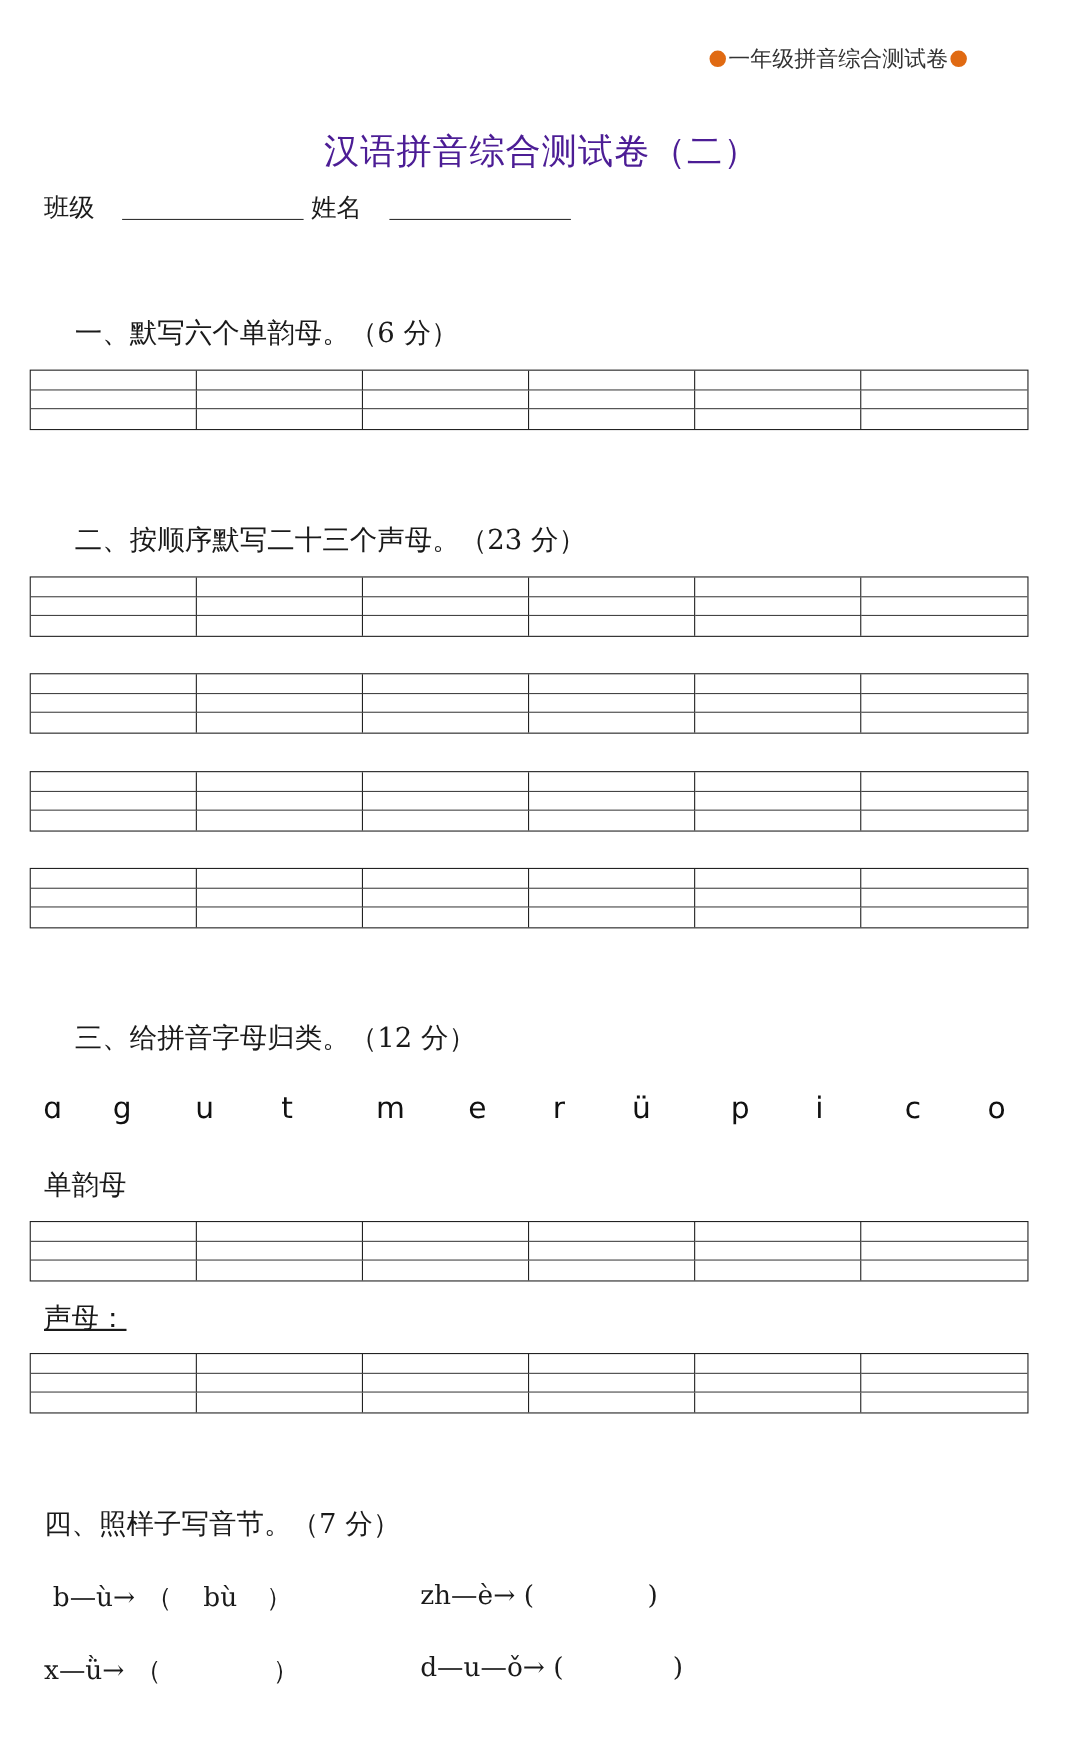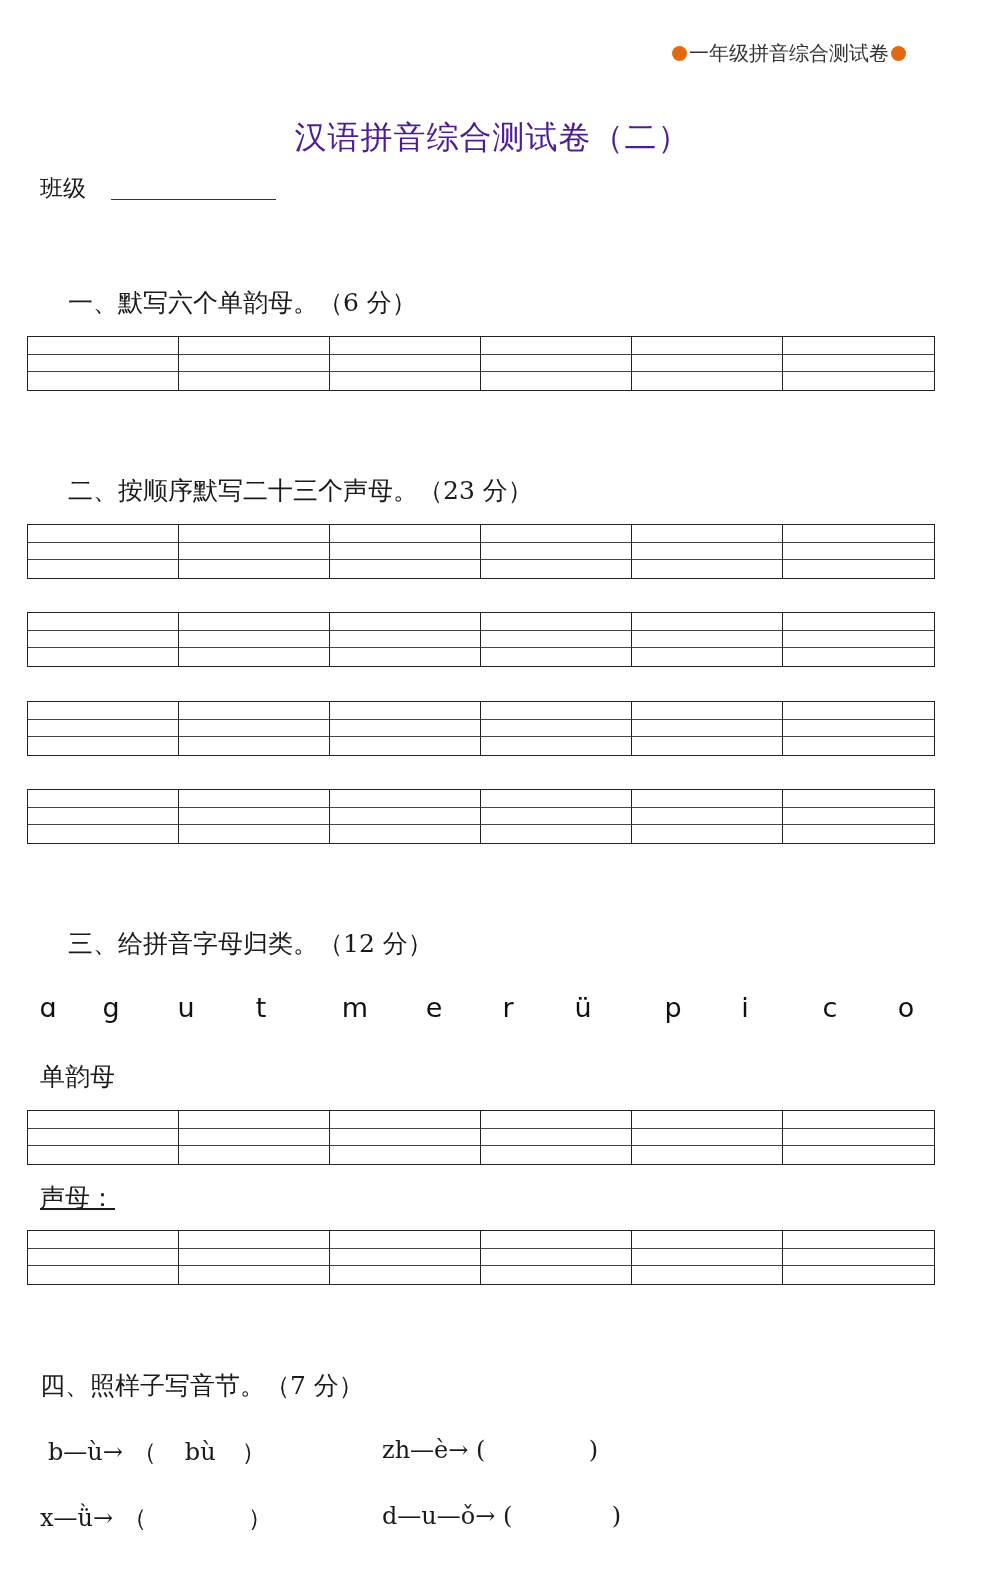--- a/index.html
+++ b/index.html
@@ -2,21 +2,21 @@
 <html><head>
   <meta charset="utf-8">
   <style>
     html, body { margin: 0; padding: 0; background: #ffffff; }
     body {
       width: 985px; height: 1588px; position: relative; overflow: hidden;
       font-family: "DejaVu Serif", "Liberation Serif", serif; color: #1a1a1a;
     }
     .abs { position: absolute; }
     .header-tag {
-      left: 672px; top: 40px; font-size: 20px; color: #333; white-space: nowrap;
+      left: 645px; top: 40px; font-size: 20px; color: #333; white-space: nowrap;
       display: flex; align-items: center;
     }
     .dot { width: 15px; height: 15px; border-radius: 50%; background: #e06a12; display: inline-block; }
     .header-tag .txt { margin: 0 2px; letter-spacing: 0px; }
     .title {
       left: 0; width: 985px; top: 116px; text-align: center;
       font-family: "DejaVu Sans", "Liberation Sans", sans-serif;
       font-size: 32px; color: #1aa34a; letter-spacing: 1px; font-weight: normal;
     }
     .info-row { top: 173px; left: 40px; font-size: 23px; display: flex; }
@@ -48,20 +48,24 @@
   <span class="dot" style="background: rgb(224, 106, 18);"></span>
   <span class="txt">一年级拼音综合测试卷</span>
   <span class="dot" style="background: rgb(224, 106, 18);"></span>
 </div>
 
 <div class="abs title" style="color: #4c1d95;">汉语拼音综合测试卷（二）</div>
 
 <div class="abs info-row">
   <div class="info-item" style="width:243px;">
     <span>班级</span>
+    <span class="info-line" style="width:165px;"></span>
+  </div>
+  <div class="info-item" style="width:243px;">
+    <span>姓名</span>
     <span class="info-line" style="width:165px;"></span>
   </div>
 </div>
 
 <div class="abs section-title" style="top:286px;">
   <span class="num">一、</span><span>默写六个单韵母。（6 分）</span>
 </div>
 <div class="grid" style="top:336px;">
     <div class="cell"></div>
     <div class="cell"></div>

